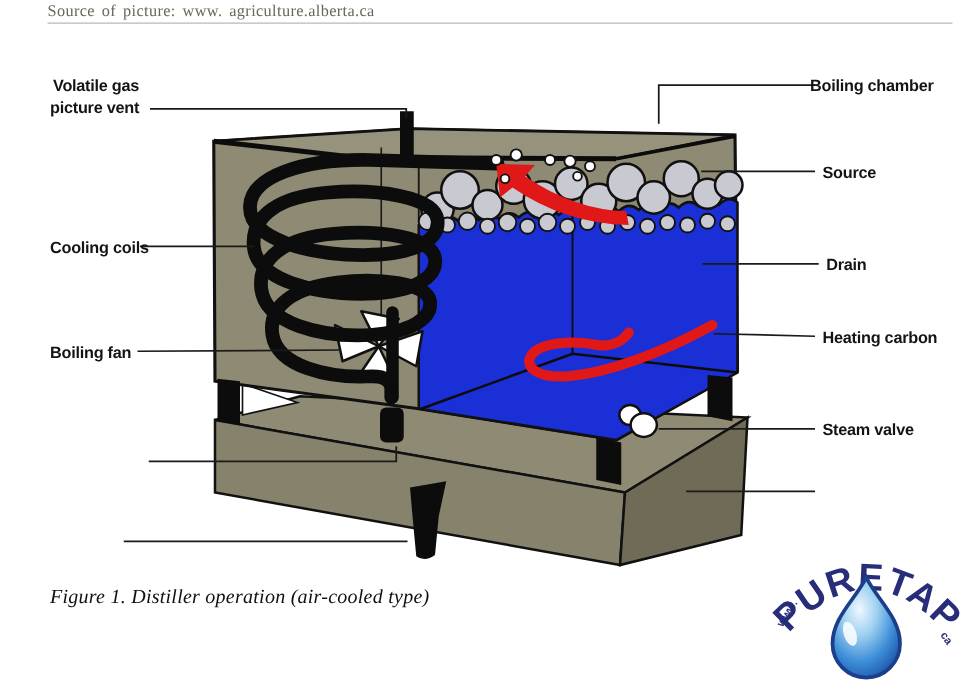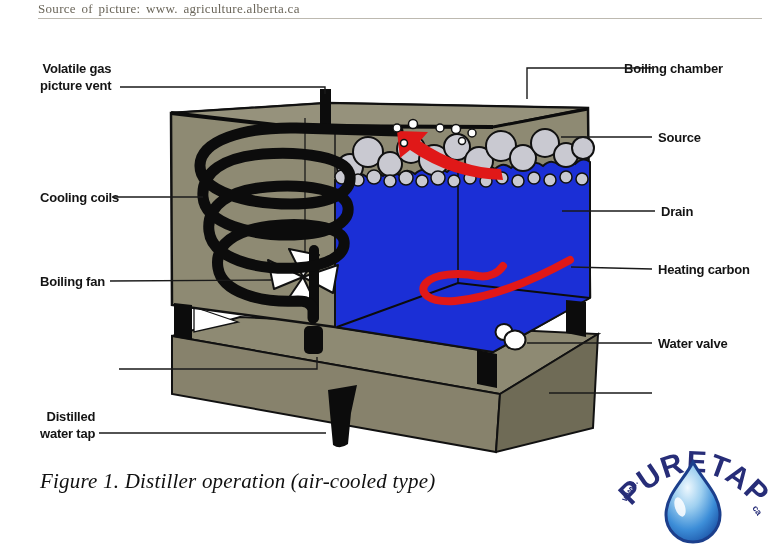--- a/index.html
+++ b/index.html
@@ -4,21 +4,21 @@
 <style>
   html,body{margin:0;padding:0;background:#ffffff;}
   .stage{position:relative;width:768px;height:559px;background:#ffffff;overflow:hidden;
          font-family:"Liberation Sans",sans-serif;}
   .source-note{position:absolute;left:38px;top:1px;font-family:"Liberation Serif",serif;
          font-size:13px;color:#6b665a;letter-spacing:.3px;word-spacing:2px;}
   .top-rule{position:absolute;left:38px;top:18px;width:724px;border-top:1.4px solid #bdb9b0;}
   .lbl{position:absolute;font:700 13px/17px "Liberation Sans",sans-serif;color:#141414;
          letter-spacing:-.2px;white-space:nowrap;text-align:right;}
   .caption{position:absolute;left:40px;top:469px;font-family:"Liberation Serif",serif;
-         font-style:italic;font-size:21px;color:#101010;letter-spacing:.2px;}
+         font-style:italic;font-size:16px;color:#101010;letter-spacing:.2px;}
   svg{position:absolute;left:0;top:0;}
   .leader{stroke:#1a1a1a;stroke-width:1.4;fill:none;}
 </style>
 </head>
 <body>
 
 <div class="stage">
 
   <div class="source-note">Source of picture: www. agriculture.alberta.ca</div>
   <div class="top-rule"></div>
@@ -171,25 +171,21 @@
       <ellipse cx="680" cy="507" rx="5" ry="10" fill="rgba(255,255,255,.85)" transform="rotate(-18 680 507)"></ellipse>
     </g>
   </svg>
 
   <div class="lbl" style="left:40px;top:60px">
     <div>Volatile gas</div>
     <div>picture vent</div>
   </div>
   <div class="lbl" style="left:40px;top:189px">Cooling coils</div>
   <div class="lbl" style="left:40px;top:273px">Boiling fan</div>
-  <div class="lbl" style="left:40px;top:408px">
-    <div>Distilled</div>
-    <div>water tap</div>
-  </div>
 
-  <div class="lbl" style="left:624px;top:60px">Boiling chamber</div>
+  <div class="lbl" style="left:648px;top:60px">Boiling chamber</div>
   <div class="lbl" style="left:658px;top:129px">Source</div>
   <div class="lbl" style="left:661px;top:203px">Drain</div>
   <div class="lbl" style="left:658px;top:261px">Heating carbon</div>
-  <div class="lbl" style="left:658px;top:335px">Water valve</div>
+  <div class="lbl" style="left:658px;top:335px">Steam valve</div>
 
   <div class="caption">Figure 1. Distiller operation (air-cooled type)</div>
 </div>
 
 </body></html>

